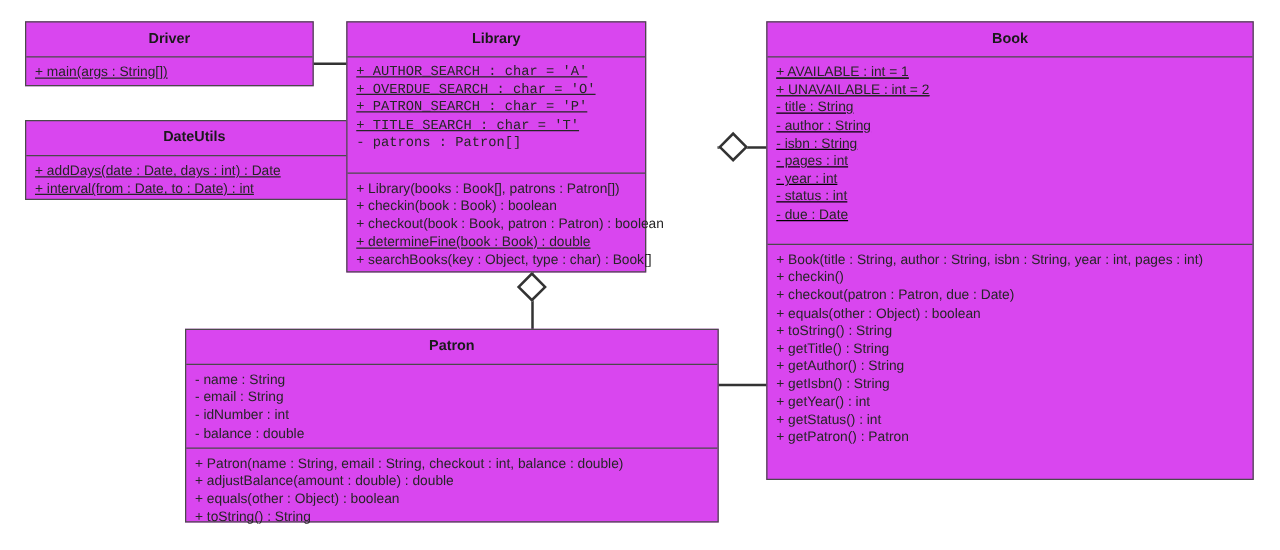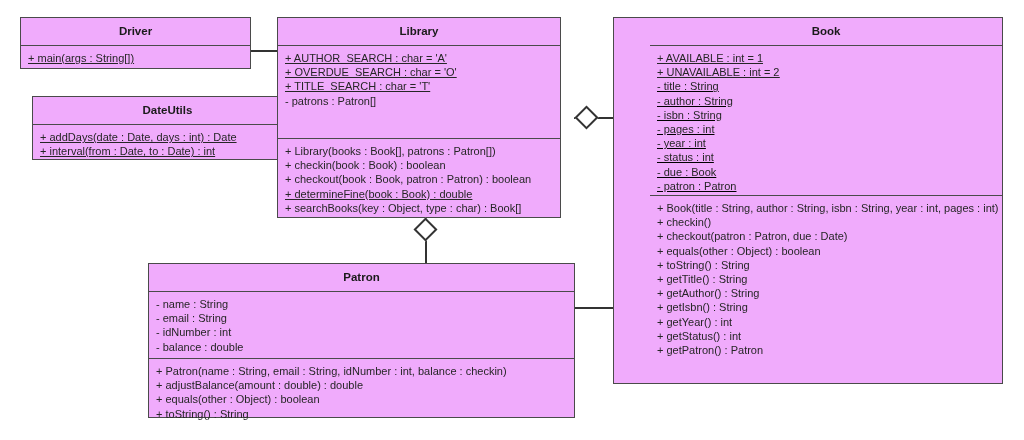--- a/index.html
+++ b/index.html
@@ -14,21 +14,21 @@
     background: #ffffff;
     font-family: "Liberation Sans", sans-serif;
     overflow: hidden;
   }
 
   
   .uml-class {
     position: absolute;
     box-sizing: border-box;
     border: 1.5px solid #4a4a4a;
-    background: #f0abfc;
+    background: #d946ef;
   }
   .uml-title {
     box-sizing: border-box;
     text-align: center;
     font-weight: bold;
     font-size: 11.5px;
     color: #1a1a1a;
     padding: 7px 4px 7px 4px;
     border-bottom: 1.5px solid #4a4a4a;
     line-height: 13px;
@@ -89,42 +89,45 @@
 
   <div class="uml-class" style="left:20px; top:17px; width:231px; height:52px;">
     <div class="uml-title">Driver</div>
     <div class="uml-compartment last">
       <div class="uml-member static">
         <span>+ main(args : String[])</span>
       </div>
     </div>
   </div>
 
-  <div class="uml-class" style="left:32px; top:96px; width:271px; height:64px;">
+  <div class="uml-class" style="left:20px; top:96px; width:271px; height:64px;">
     <div class="uml-title">DateUtils</div>
     <div class="uml-compartment last">
       <div class="uml-member static">
         <span>+ addDays(date : Date, days : int) : Date</span>
       </div>
       <div class="uml-member static">
         <span>+ interval(from : Date, to : Date) : int</span>
       </div>
     </div>
   </div>
 
-  <div class="uml-class" style="left:277px; top:17px; width:284px; height:201px;">
+  <div class="uml-class" style="left:277px; top:17px; width:240px; height:201px;">
     <div class="uml-title">Library</div>
-    <div class="uml-compartment" style="height:93px;">
+    <div class="uml-compartment" style="height:93px;font-family:Liberation Mono, monospace;">
       <div class="uml-member static">
         <span>+ AUTHOR_SEARCH : char = 'A'</span>
       </div>
       <div class="uml-member static">
         <span>+ OVERDUE_SEARCH : char = 'O'</span>
       </div>
       <div class="uml-member static">
+        <span>+ PATRON_SEARCH : char = 'P'</span>
+      </div>
+      <div class="uml-member static">
         <span>+ TITLE_SEARCH : char = 'T'</span>
       </div>
       <div class="uml-member">
         <span>- patrons : Patron[]</span>
       </div>
     </div>
     <div class="uml-compartment last">
       <div class="uml-member">
         <span>+ Library(books : Book[], patrons : Patron[])</span>
       </div>
@@ -136,21 +139,21 @@
       </div>
       <div class="uml-member static">
         <span>+ determineFine(book : Book) : double</span>
       </div>
       <div class="uml-member">
         <span>+ searchBooks(key : Object, type : char) : Book[]</span>
       </div>
     </div>
   </div>
 
-  <div class="uml-class" style="left:613px; top:17px; width:390px; height:367px;padding-left:36px;">
+  <div class="uml-class" style="left:613px; top:17px; width:390px; height:367px;">
     <div class="uml-title">Book</div>
     <div class="uml-compartment" style="height:150px;text-decoration:underline;">
       <div class="uml-member static">
         <span>+ AVAILABLE : int = 1</span>
       </div>
       <div class="uml-member static">
         <span>+ UNAVAILABLE : int = 2</span>
       </div>
       <div class="uml-member">
         <span>- title : String</span>
@@ -164,24 +167,21 @@
       <div class="uml-member">
         <span>- pages : int</span>
       </div>
       <div class="uml-member">
         <span>- year : int</span>
       </div>
       <div class="uml-member">
         <span>- status : int</span>
       </div>
       <div class="uml-member">
-        <span>- due : Book</span>
-      </div>
-      <div class="uml-member">
-        <span>- patron : Patron</span>
+        <span>- due : Date</span>
       </div>
     </div>
     <div class="uml-compartment last">
       <div class="uml-member">
         <span>+ Book(title : String, author : String, isbn : String, year : int, pages : int)</span>
       </div>
       <div class="uml-member">
         <span>+ checkin()</span>
       </div>
       <div class="uml-member">
@@ -225,21 +225,21 @@
       </div>
       <div class="uml-member">
         <span>- idNumber : int</span>
       </div>
       <div class="uml-member">
         <span>- balance : double</span>
       </div>
     </div>
     <div class="uml-compartment last">
       <div class="uml-member">
-        <span>+ Patron(name : String, email : String, idNumber : int, balance : checkin)</span>
+        <span>+ Patron(name : String, email : String, checkout : int, balance : double)</span>
       </div>
       <div class="uml-member">
         <span>+ adjustBalance(amount : double) : double</span>
       </div>
       <div class="uml-member">
         <span>+ equals(other : Object) : boolean</span>
       </div>
       <div class="uml-member">
         <span>+ toString() : String</span>
       </div>

